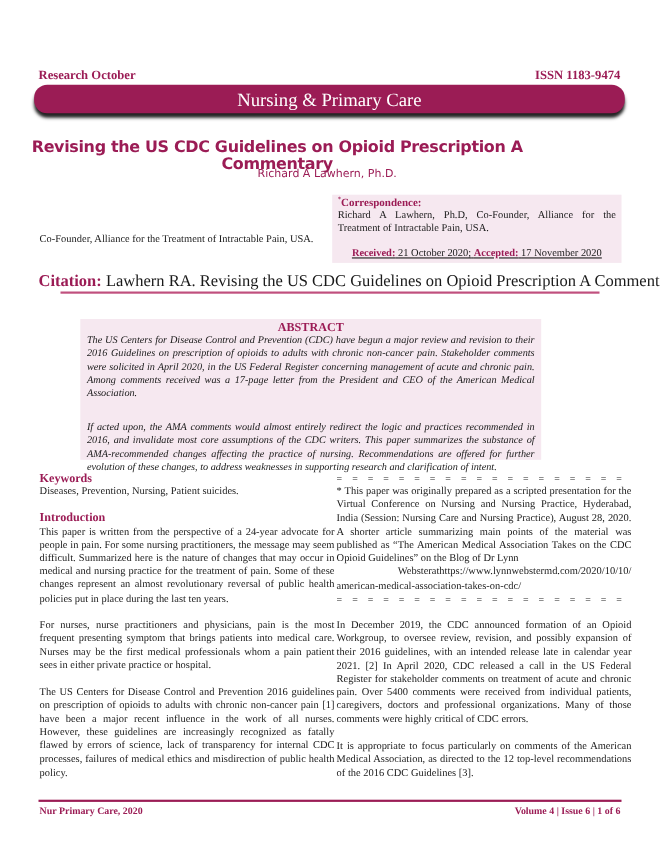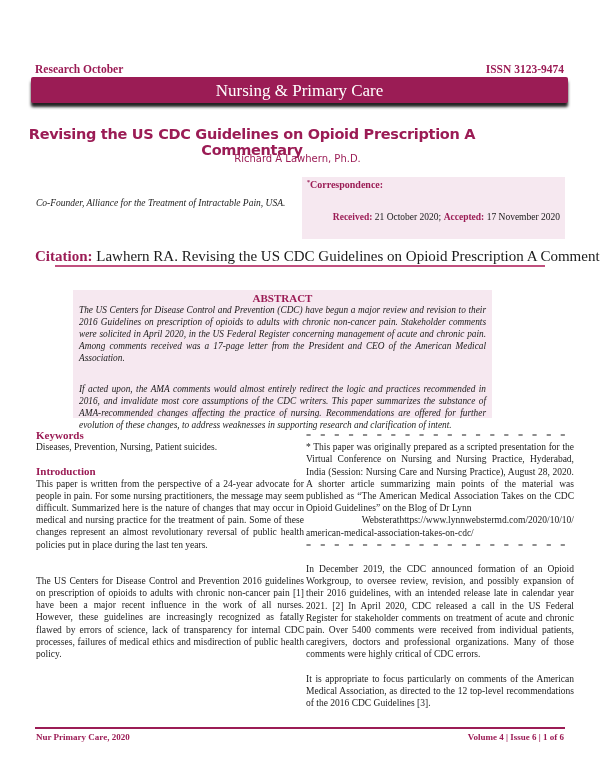--- a/index.html
+++ b/index.html
@@ -2,34 +2,34 @@
 <html><head>
   <meta charset="utf-8">
   <style>
     html, body { margin: 0; padding: 0; background: #ffffff; }
     body { width: 600px; height: 776px; position: relative; overflow: hidden;
            font-family: "Liberation Serif", "DejaVu Serif", serif; color: #1a1a1a; }
     .abs { position: absolute; }
     .top-left { left: 35px; top: 63px; font-size: 11.5px; font-weight: bold; color: #9b1c55; }
     .top-right { right: 36px; top: 63px; font-size: 11.5px; font-weight: bold; color: #9b1c55; }
     .journal-bar { left: 31px; top: 77px; width: 537px; height: 26px; background: #9b1c55;
-                   border-radius: 2px; box-shadow: 0 4px 3px #222; color: #fff;
+                   border-radius: 12px; box-shadow: 0 4px 3px #222; color: #fff;
                    font-size: 17px; text-align: center; line-height: 27px; }
     .title { left: 0; width: 504px; top: 126px; text-align: center;
              font-family: "DejaVu Sans", sans-serif; font-size: 14.5px; font-weight: bold;
              color: #9b1c55; letter-spacing: -0.3px; }
     .author { left: 0; width: 595px; top: 153px; text-align: center;
               font-family: "DejaVu Sans", sans-serif; font-size: 10px; font-weight: normal; color: #9b1c55; }
-    .affil { left: 36px; top: 197px; width: 250px; font-size: 9.5px; font-style: italic;
+    .affil { left: 36px; top: 212px; width: 250px; font-size: 9.5px; 
              line-height: 12px; text-align: justify; }
     .corr-box { left: 302px; top: 177px; width: 263px; height: 62px; background: #f6e8f0; padding: 2px 5px; box-sizing: border-box; }
     .corr-head { font-size: 10px; font-weight: bold; color: #9b1c55; }
     .corr-head sup { font-size: 6px; }
     .corr-body { font-size: 9.5px; line-height: 12px; text-align: justify; }
-    .dates { font-size: 9.5px; text-align: right; margin-top: 22px; }
+    .dates { font-size: 9.5px; text-align: center; margin-top: 12px; text-decoration: underline; }
     .dates b { color: #9b1c55; }
     .citation { left: 35px; top: 248px; font-size: 15px; white-space: nowrap; }
     .citation b { color: #9b1c55; }
     .cit-line { left: 55px; top: 265px; width: 490px; height: 2px; background: #c0507e; }
     .abstract-box { left: 73px; top: 290px; width: 419px; height: 128px; background: #f6e8f0;
                     padding: 2px 6px; box-sizing: border-box; font-size: 9.3px; font-style: italic;
                     line-height: 12px; text-align: justify; }
     .abs-head { text-align: center; font-style: normal; font-weight: bold; font-size: 11px; color: #9b1c55; }
     .abs-p2 { margin-top: 19px; }
     .col { width: 268px; font-size: 9.5px; line-height: 12.2px; text-align: justify; font-family: Liberation Serif, serif; }
@@ -40,29 +40,30 @@
     .dash { letter-spacing: 3.4px; white-space: nowrap; overflow: hidden; font-size: 9px; }
     .url-line { display: flex; justify-content: flex-end; }
     .footer-line { left: 35px; top: 727px; width: 530px; height: 2px; background: #9b1c55; }
     .footer-left { left: 36px; top: 732px; font-size: 9px; font-weight: bold; color: #9b1c55; }
     .footer-right { right: 36px; top: 732px; font-size: 9px; font-weight: bold; color: #9b1c55; }
   </style>
 </head>
 <body>
 
 <div class="abs top-left">Research October</div>
-<div class="abs top-right">ISSN 3123-9474</div>
+<div class="abs top-right">ISSN 1183-9474</div>
 <div class="abs journal-bar">Nursing &amp; Primary Care</div>
 
 <div class="abs title">Revising the US CDC Guidelines on Opioid Prescription A Commentary</div>
 <div class="abs author">Richard A Lawhern, Ph.D.</div>
 <div class="abs affil">Co-Founder, Alliance for the Treatment of Intractable Pain, USA.</div>
 
 <div class="abs corr-box">
   <div class="corr-head"><sup>*</sup><span>Correspondence:</span></div>
+  <div class="corr-body">Richard A Lawhern, Ph.D, Co-Founder, Alliance for the Treatment of Intractable Pain, USA.</div>
   <div class="dates">
     <b>Received:</b> <span>21 October 2020;</span>
     <b>Accepted:</b> <span>17 November 2020</span>
   </div>
 </div>
 
 <div class="abs citation">
   <b>Citation:</b> <span>Lawhern RA. Revising the US CDC Guidelines on Opioid Prescription A Commentary. Nur Primary Care. 2020; 4(6): 1-6.</span>
 </div>
 <div class="abs cit-line"></div>
@@ -73,20 +74,21 @@
   <div class="abs-p2">If acted upon, the AMA comments would almost entirely redirect the logic and practices recommended in 2016, and invalidate most core assumptions of the CDC writers. This paper summarizes the substance of AMA-recommended changes affecting the practice of nursing. Recommendations are offered for further evolution of these changes, to address weaknesses in supporting research and clarification of intent.</div>
 </div>
 
 <div class="abs col left-col">
   <div class="sec-head">Keywords</div>
   <div>Diseases, Prevention, Nursing, Patient suicides.</div>
   <div class="gap"></div>
   <div class="sec-head">Introduction</div>
   <div>This paper is written from the perspective of a 24-year advocate for people in pain. For some nursing practitioners, the message may seem difficult. Summarized here is the nature of changes that may occur in medical and nursing practice for the treatment of pain. Some of these changes represent an almost revolutionary reversal of public health policies put in place during the last ten years.</div>
   <div class="gap"></div>
+  <div>For nurses, nurse practitioners and physicians, pain is the most frequent presenting symptom that brings patients into medical care. Nurses may be the first medical professionals whom a pain patient sees in either private practice or hospital.</div>
   <div class="gap"></div>
   <div>The US Centers for Disease Control and Prevention 2016 guidelines on prescription of opioids to adults with chronic non-cancer pain [1] have been a major recent influence in the work of all nurses. However, these guidelines are increasingly recognized as fatally flawed by errors of science, lack of transparency for internal CDC processes, failures of medical ethics and misdirection of public health policy.</div>
 </div>
 
 <div class="abs col right-col">
   <div class="dash">= = = = = = = = = = = = = = = = = = = = = = = =</div>
   <div>* This paper was originally prepared as a scripted presentation for the Virtual Conference on Nursing and Nursing Practice, Hyderabad, India (Session: Nursing Care and Nursing Practice), August 28, 2020. A shorter article summarizing main points of the material was published as “The American Medical Association Takes on the CDC Opioid Guidelines” on the Blog of Dr Lynn</div>
   <div class="url-line">
     <span>Webster</span>
     <span>at</span>

